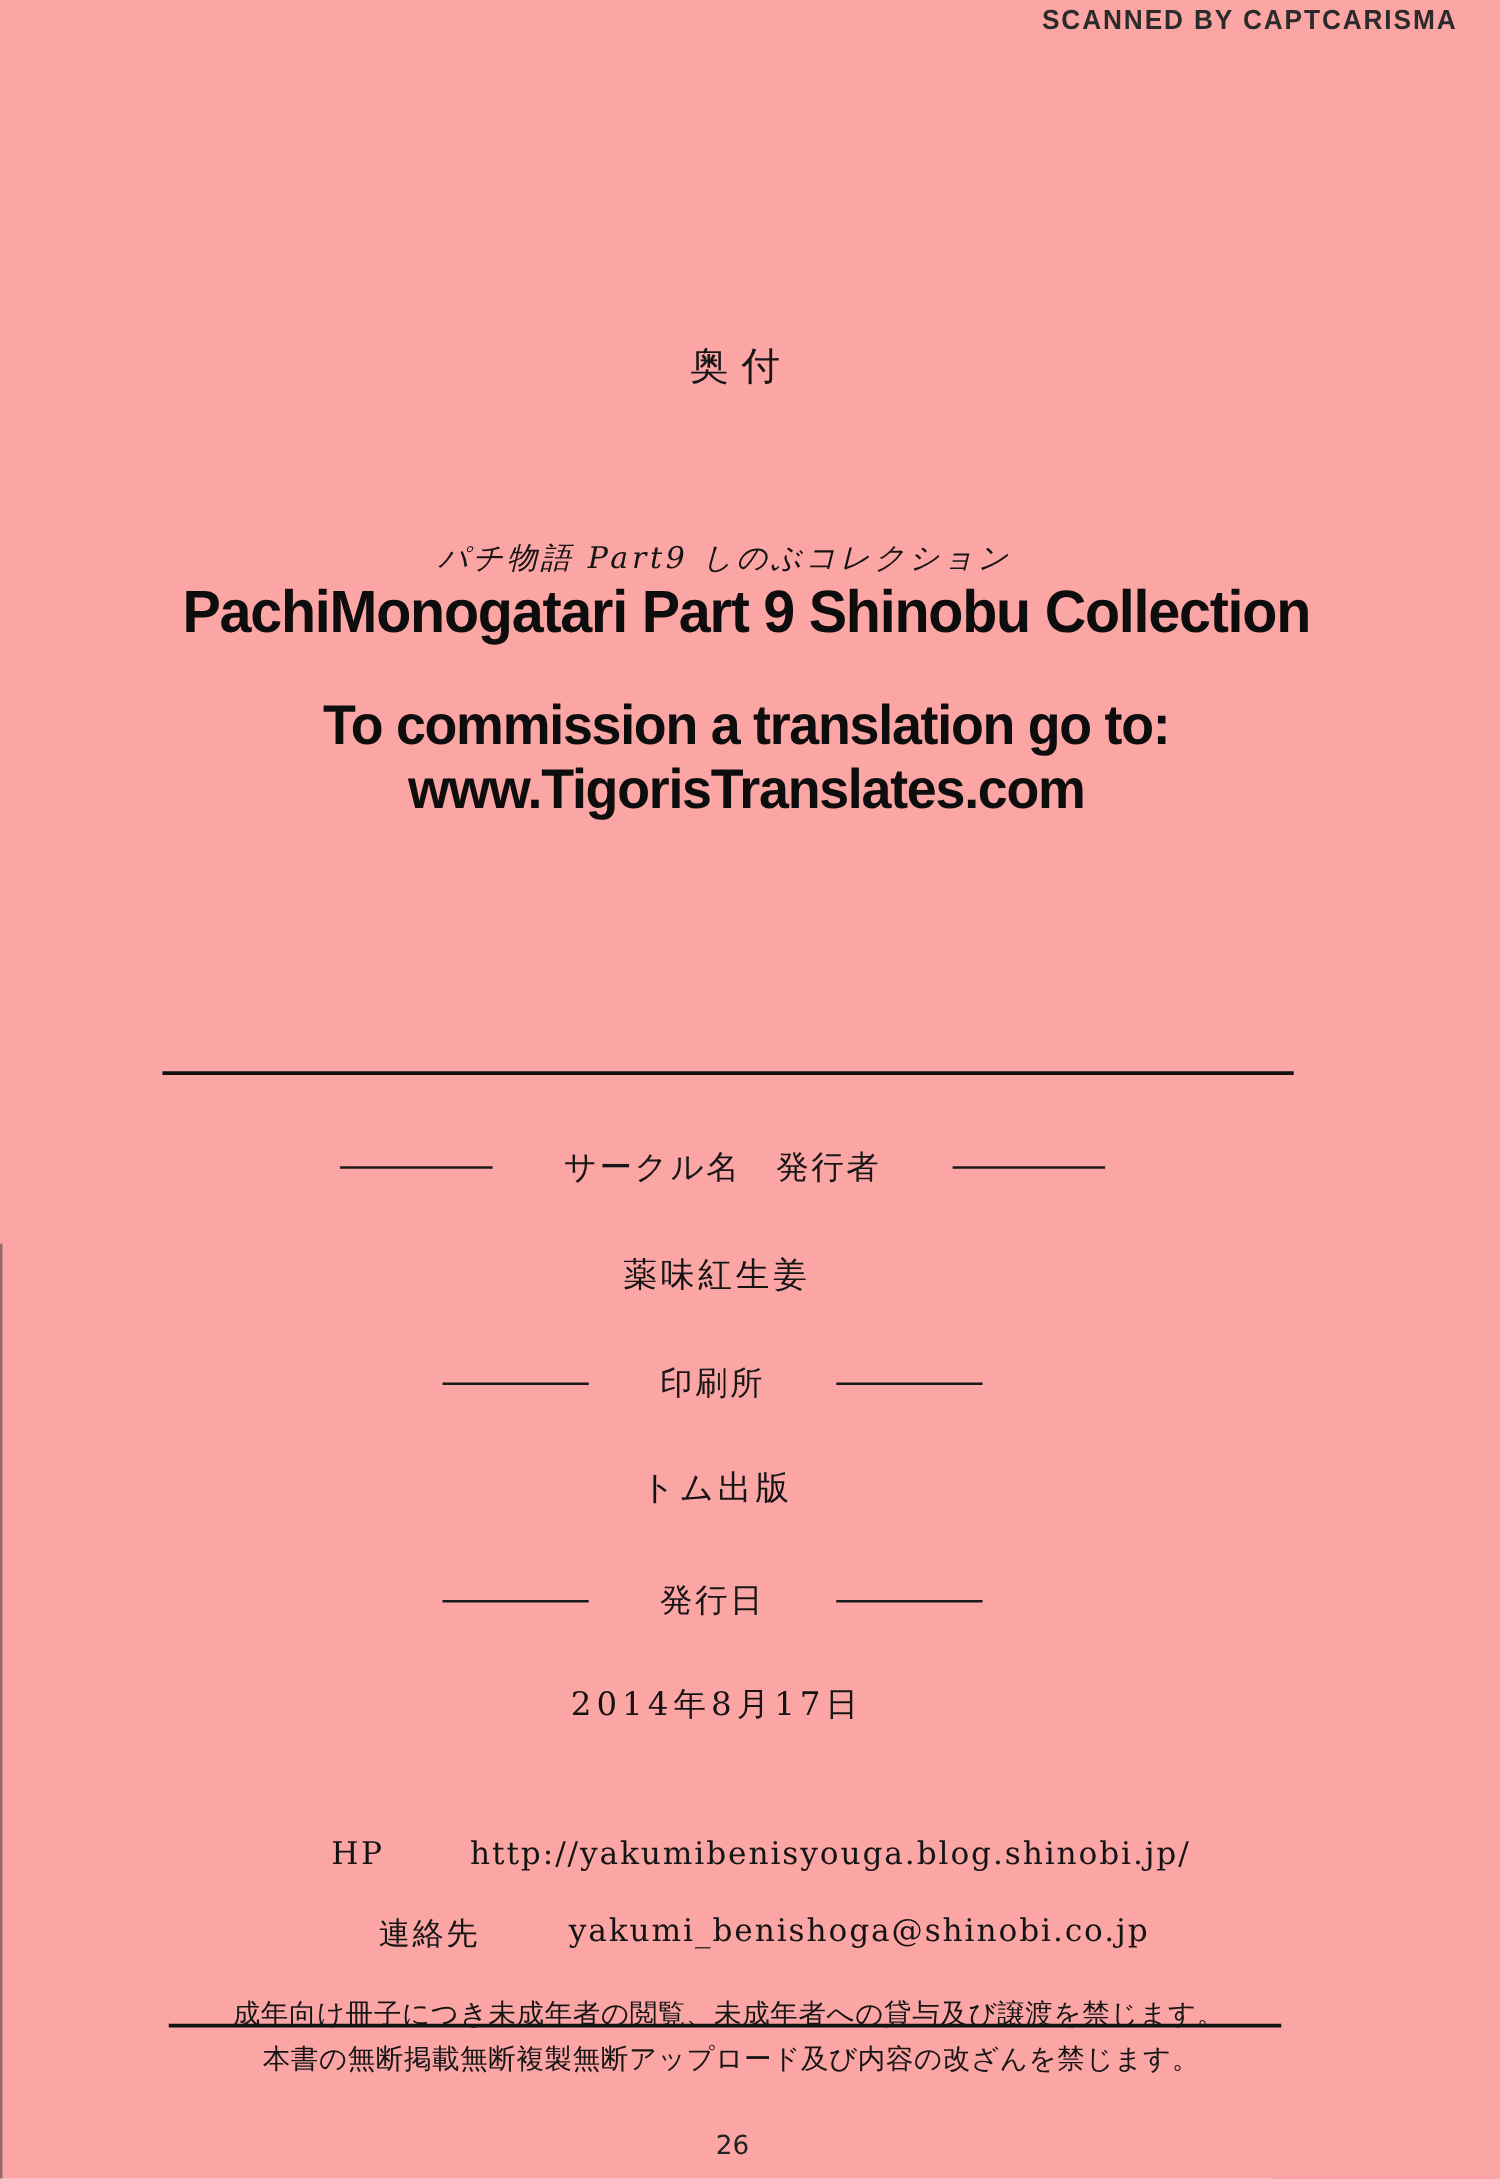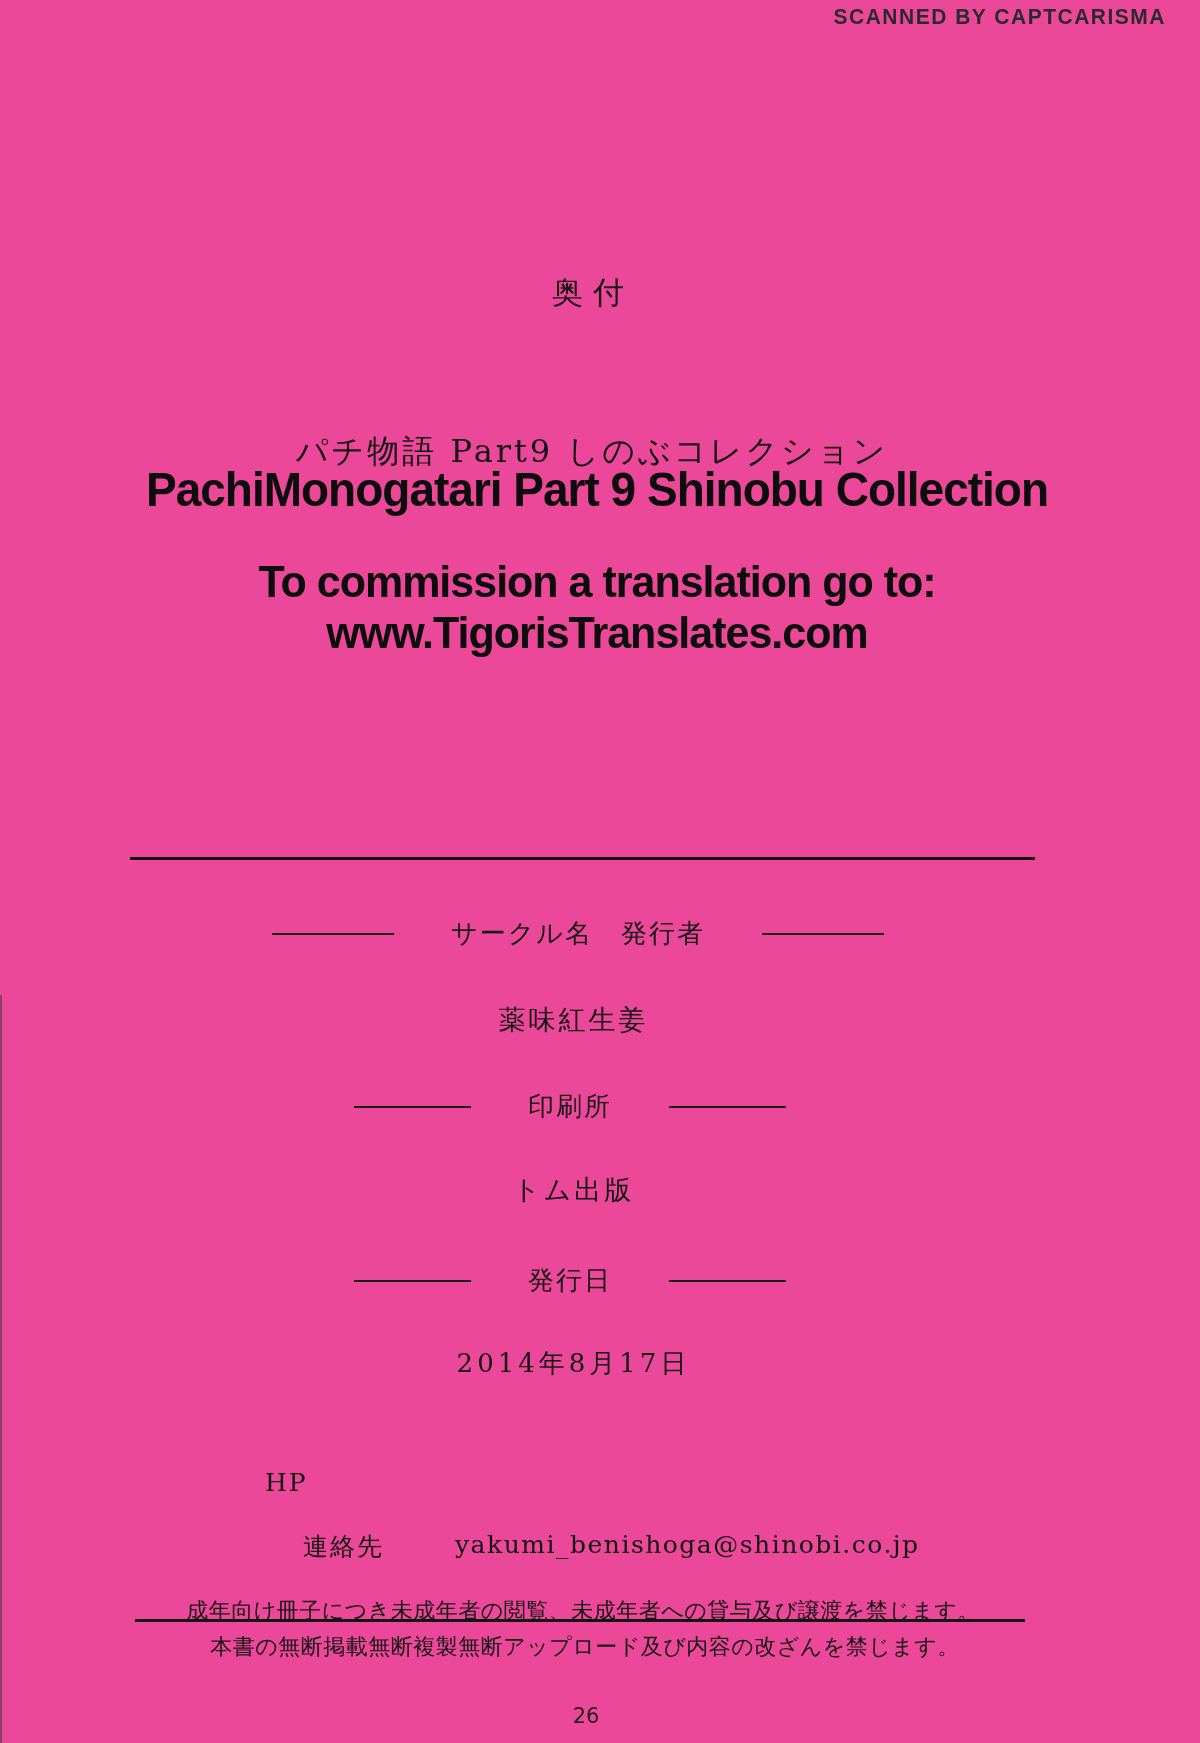--- a/index.html
+++ b/index.html
@@ -1,20 +1,20 @@
 <!DOCTYPE html>
 <html><head>
 <meta charset="utf-8">
 <style>
   html,body { margin:0; padding:0; background:#e8e8e6; }
   .page {
     position:relative;
     width:1200px; height:1743px;
     margin:0 auto;
-    background:#ec4899;
+    background:#fca5a5;
     overflow:hidden;
     color:#1b1b1b;
     font-family:"DejaVu Serif","Liberation Serif",serif;
   }
   .abs { position:absolute; white-space:nowrap; }
   .centered { transform:translateX(-50%); }
 
   .scan-credit {
     top:5px; right:34px;
     font-family:"Liberation Sans",sans-serif;
@@ -23,23 +23,24 @@
     transform:scaleY(1.05);
   }
 
   .okuzuke {
     top:272px; left:588px;
     font-size:31px; letter-spacing:10px; text-indent:10px;
     color:#161616;
   }
 
   .title-jp {
-    top:430px; left:592px;
-    font-size:32px; letter-spacing:3px;
+    top:430px; left:580px;
+    font-size:24px; letter-spacing:3px;
     color:#141414;
+    font-style:italic;
   }
 
   .comic {
     font-family:"Liberation Sans",sans-serif;
     font-weight:700;
     color:#0d0d0d;
   }
   .title-en {
     top:462px; left:597px;
     font-size:46px; letter-spacing:-1px;
@@ -156,20 +157,21 @@
 
   <div class="rule-row row-date">
     <span class="rule"></span>
     <span class="rule-label">発行日</span>
     <span class="rule"></span>
   </div>
 
   <div class="abs centered credit-value val-date">2014年8月17日</div>
 
   <div class="abs contact-label hp-label">HP</div>
+  <div class="abs contact-value hp-value">http://yakumibenisyouga.blog.shinobi.jp/</div>
 
   <div class="abs contact-label mail-label">連絡先</div>
   <div class="abs contact-value mail-value">yakumi_benishoga@shinobi.co.jp</div>
 
   <div class="divider footer-divider"></div>
 
   <div class="abs centered disclaimer disclaimer-1">本書の無断掲載無断複製無断アップロード及び内容の改ざんを禁じます。</div>
   <div class="abs centered disclaimer disclaimer-2">成年向け冊子につき未成年者の閲覧、未成年者への貸与及び譲渡を禁じます。</div>
 
   <div class="abs centered page-number">26</div>

